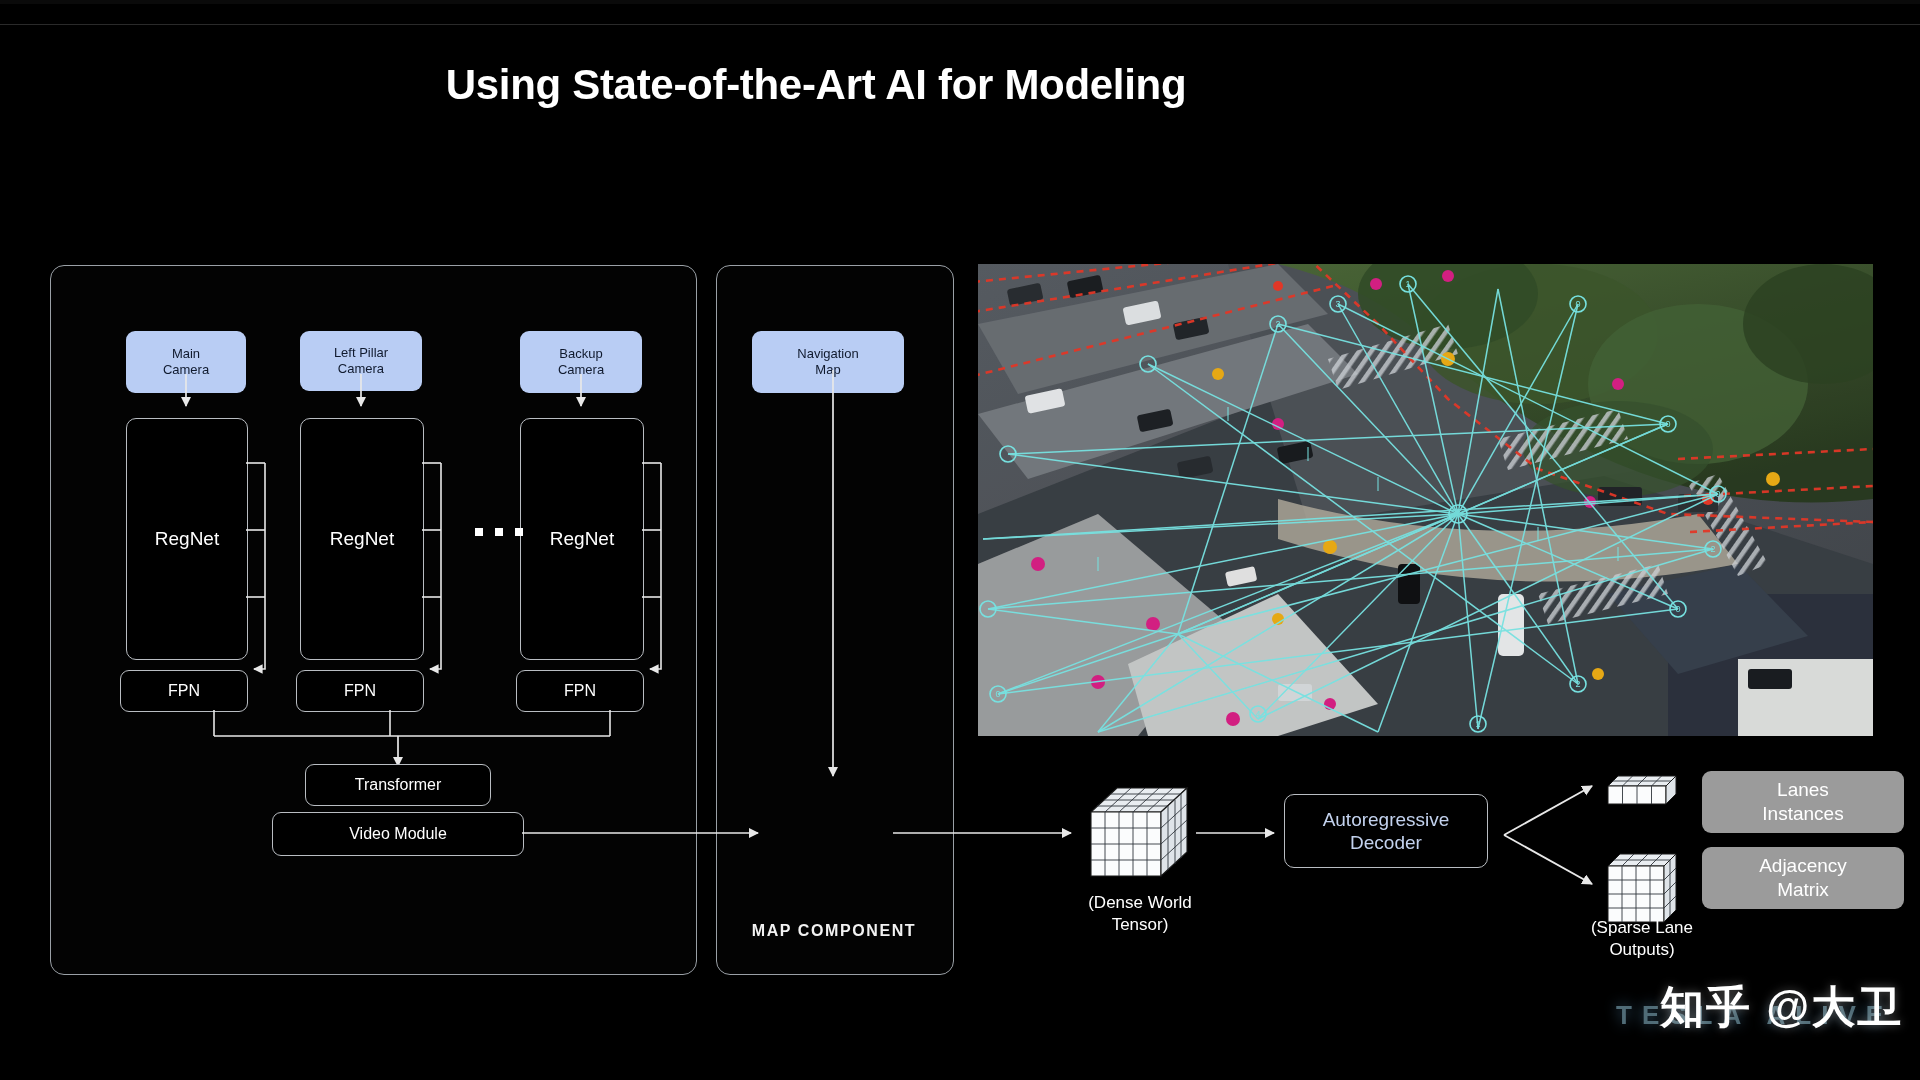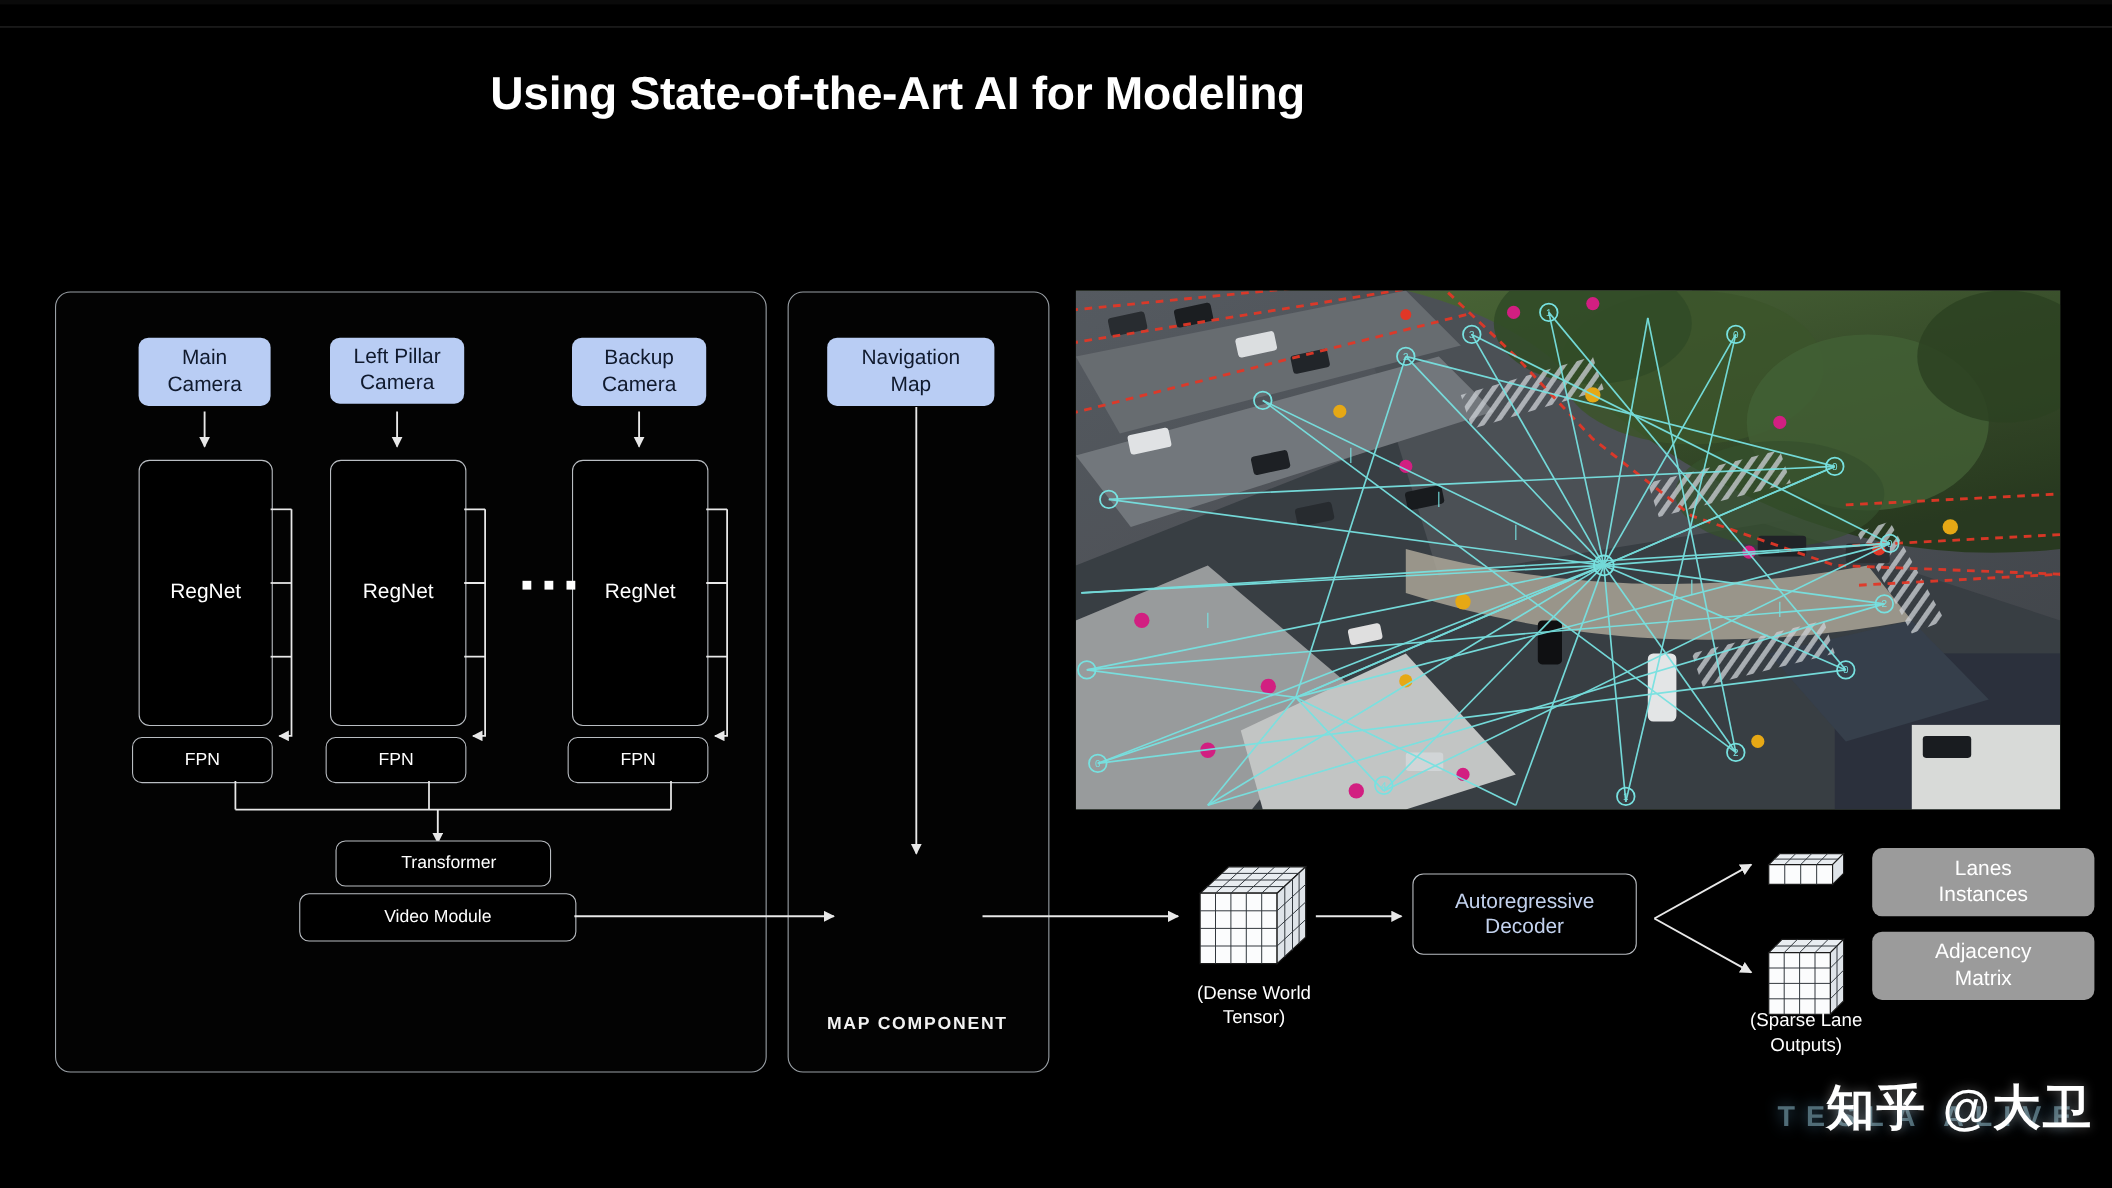--- a/index.html
+++ b/index.html
@@ -24,21 +24,21 @@
   }
   .frame-label{
     position:absolute;font-size:16px;font-weight:700;letter-spacing:1.6px;
     color:#f2f2f2;text-align:center;white-space:pre-line;line-height:1.35;
   }
 
   
   .chip{
     position:absolute;background:#b9cdf4;color:#101a2e;border-radius:9px;
     display:flex;align-items:center;justify-content:center;text-align:center;
-    font-size:19px;line-height:1.25;font-weight:400;
+    font-size:13px;line-height:1.25;font-weight:400;margin-top:24px;
   }
 
   
   .obox{
     position:absolute;border:1.3px solid #b9bdc2;border-radius:10px;
     background:#000;display:flex;align-items:center;justify-content:center;
     text-align:center;color:#fff;font-size:19px;line-height:1.22;
   }
   .obox.small{border-radius:9px;font-size:16px;}
   .obox.blueText{color:#c3d2ee;}
@@ -140,21 +140,21 @@
   <div class="obox small" style="left:516px;top:670px;width:126px;height:40px;">FPN</div>
 
   <svg style="position:absolute;left:180px;top:710px;width:440px;height:66px;">
     <line x1="34" y1="0" x2="34" y2="26" stroke="#e8e8e8" stroke-width="1.6"></line>
     <line x1="210" y1="0" x2="210" y2="26" stroke="#e8e8e8" stroke-width="1.6"></line>
     <line x1="430" y1="0" x2="430" y2="26" stroke="#e8e8e8" stroke-width="1.6"></line>
     <line x1="34" y1="26" x2="430" y2="26" stroke="#e8e8e8" stroke-width="1.6"></line>
     <line x1="218" y1="26" x2="218" y2="56" stroke="#e8e8e8" stroke-width="1.7" marker-end="url(#ah)"></line>
   </svg>
 
-  <div class="obox small" style="left:305px;top:764px;width:184px;height:40px;padding-left:10px;">Transformer</div>
+  <div class="obox small" style="left:305px;top:764px;width:184px;height:40px;">Transformer</div>
   <div class="obox small" style="left:272px;top:812px;width:250px;height:42px;">Video Module</div>
 
   <div class="frame" style="left:716px;top:265px;width:236px;height:708px;"></div>
   <div class="frame-label" style="left:716px;top:920px;width:236px;">MAP COMPONENT</div>
 
   <div class="chip" style="left:752px;top:307px;width:152px;height:62px;white-space:pre-line;">Navigation
 Map</div>
 
   <svg style="position:absolute;left:820px;top:370px;width:30px;height:420px;">
     <line x1="13" y1="0" x2="13" y2="406" stroke="#e8e8e8" stroke-width="1.7" marker-end="url(#ah)"></line>

